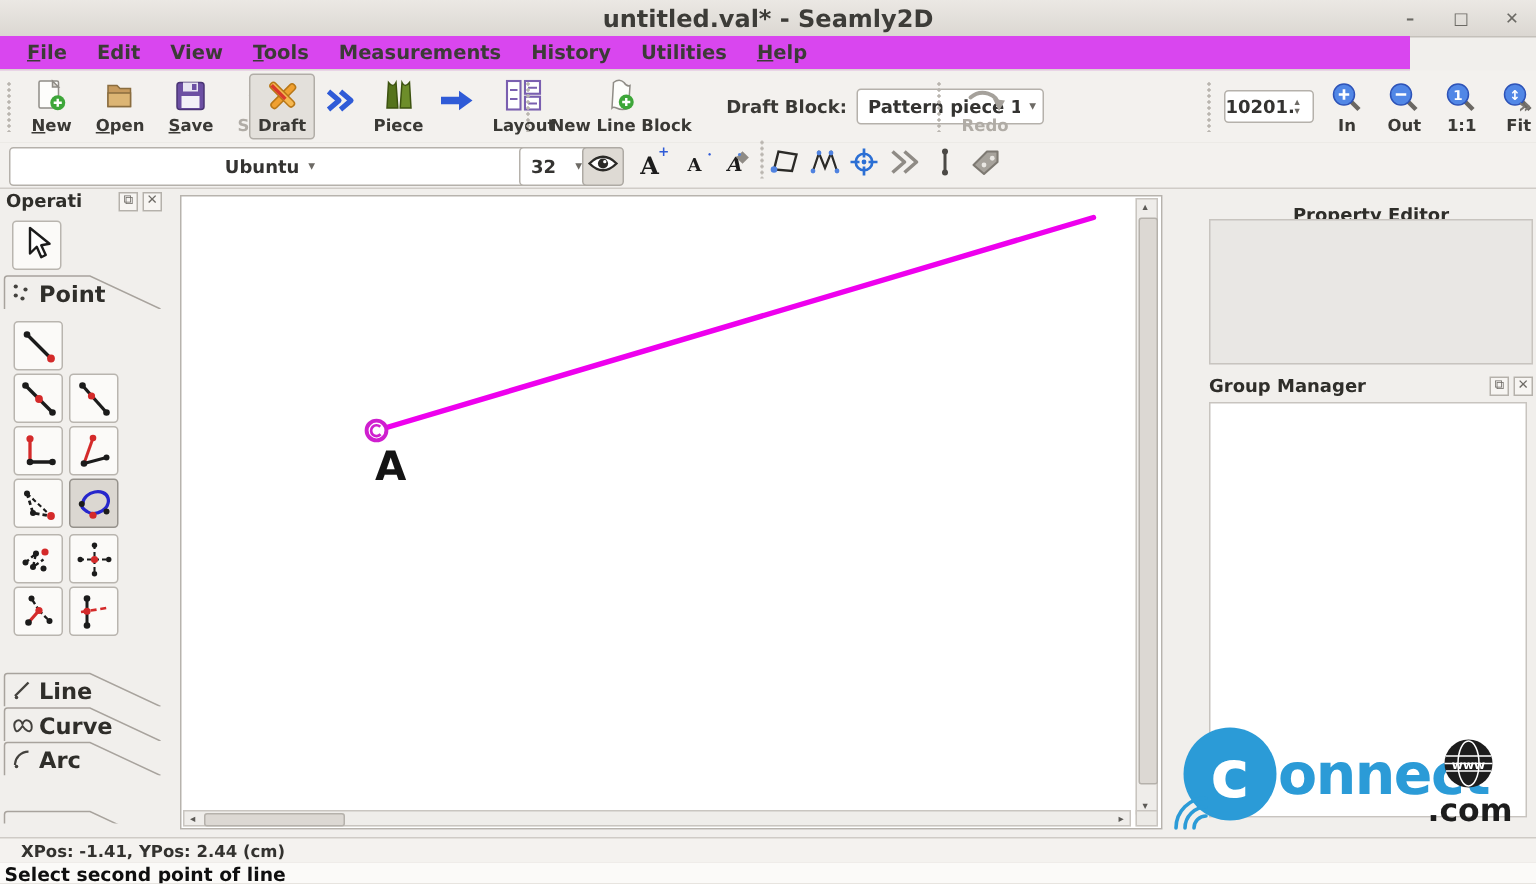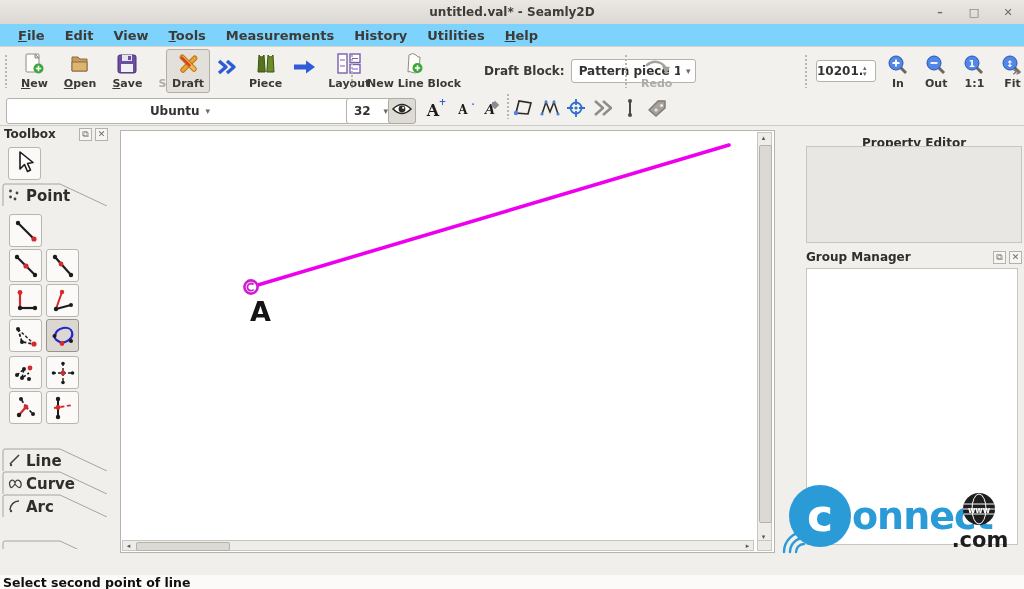--- a/index.html
+++ b/index.html
@@ -3,26 +3,26 @@
 <meta charset="utf-8">
 <style>
   html,body{margin:0;padding:0;background:#d9d5d0;}
   #app{position:relative;width:1024px;height:589px;overflow:hidden;
        font-family:"DejaVu Sans","Liberation Sans",sans-serif;
        background:#f1efec;user-select:none;}
   
   .titlebar{position:absolute;left:0;top:0;width:1024px;height:24px;
     background:linear-gradient(#ebe8e4,#dbd7d2);border-bottom:1px solid #c4c0ba;
     display:flex;align-items:center;justify-content:center;}
-  .titlebar .title{font-size:12px;font-weight:700;color:#3d3c38;}
+  .titlebar .title{font-size:16px;font-weight:700;color:#3d3c38;}
   .win-controls{position:absolute;right:8px;top:0;height:24px;display:flex;align-items:center;gap:18px;}
   .winbtn{width:16px;height:16px;display:flex;align-items:center;justify-content:center;
     font-size:11px;color:#6b6964;font-weight:700;cursor:default;}
   
-  .menubar{position:absolute;left:0;top:24px;width:1024px;height:23px;background:#7dd3fc;
+  .menubar{position:absolute;left:0;top:24px;width:940px;height:23px;background:#d946ef;
     border-bottom:1px solid #d8d4cf;display:flex;align-items:center;padding-left:8px;box-sizing:border-box;}
   .menu-item{font-size:13px;font-weight:700;color:#3c3b37;padding:0 10px;}
   .mn::first-letter{text-decoration:underline;}
   
   .toolbar1{position:absolute;left:0;top:47px;width:1024px;height:48px;background:#f3f1ee;
     border-bottom:1px solid #d8d4cf;}
   .tgroup{position:absolute;top:0;height:48px;display:flex;align-items:center;gap:6px;}
   .handle{width:4px;height:34px;background-image:radial-gradient(#b9b5af 1px,transparent 1.2px);
     background-size:4px 4px;margin:0 2px;}
   .tb-btn{display:flex;flex-direction:column;align-items:center;justify-content:center;
@@ -374,21 +374,21 @@
             <path d="M3,12 L12,3 h7 v7 L10,18 Z" fill="#a7a39c" stroke="#7d7972" stroke-width="1.4" stroke-linejoin="round"></path>
             <circle cx="15.5" cy="7.5" r="1.6" fill="#e9e7e3"></circle>
             <circle cx="10" cy="12" r="1.6" fill="#e9e7e3"></circle>
           </svg>
       </span>
     </div>
   </div>
 
   <div class="toolbox">
     <div style="position:absolute;left:4px;top:2px;width:104px;display:flex;justify-content:space-between;align-items:center;">
-      <span class="panel-title">Toolbox</span>
+      <span class="panel-title">Operati</span>
       <span class="panel-icons">
         <span class="pbtn">⧉</span>
         <span class="pbtn">✕</span>
       </span>
     </div>
 
     <div class="toolbtn" style="left:8px;top:22px;">
       <span>
         <svg width="22" height="24" viewBox="0 0 22 24">
             <path d="M6,2 L6,19 L10.5,14.5 L13.5,21.5 L16.5,20 L13.5,13.5 L19,12.5 Z" fill="#fff" stroke="#1b1b1b" stroke-width="1.6" stroke-linejoin="round"></path>
@@ -608,17 +608,20 @@
       <text x="197" y="34.5" text-anchor="middle" font-size="8" font-weight="bold" fill="#ffffff" font-family="DejaVu Sans,sans-serif">www</text>
     </g>
     <text x="198" y="69" text-anchor="middle" font-size="21" font-weight="bold" fill="#1d1d1d" font-family="DejaVu Sans,sans-serif">.com</text>
     <g fill="none" stroke="#2b9bd7" stroke-width="2.4" stroke-linecap="round">
       <path d="M14,74 A8,8 0 0 1 22,66"></path>
       <path d="M8,74 A14,14 0 0 1 22,60"></path>
       <path d="M2,74 A20,20 0 0 1 22,54"></path>
     </g>
   </svg>
 
+  <div class="status1">
+    <span>XPos: -1.41, YPos: 2.44 (cm)</span>
+  </div>
   <div class="status2">
     <span>Select second point of line</span>
   </div>
 
 </div>
 
 </body></html>

